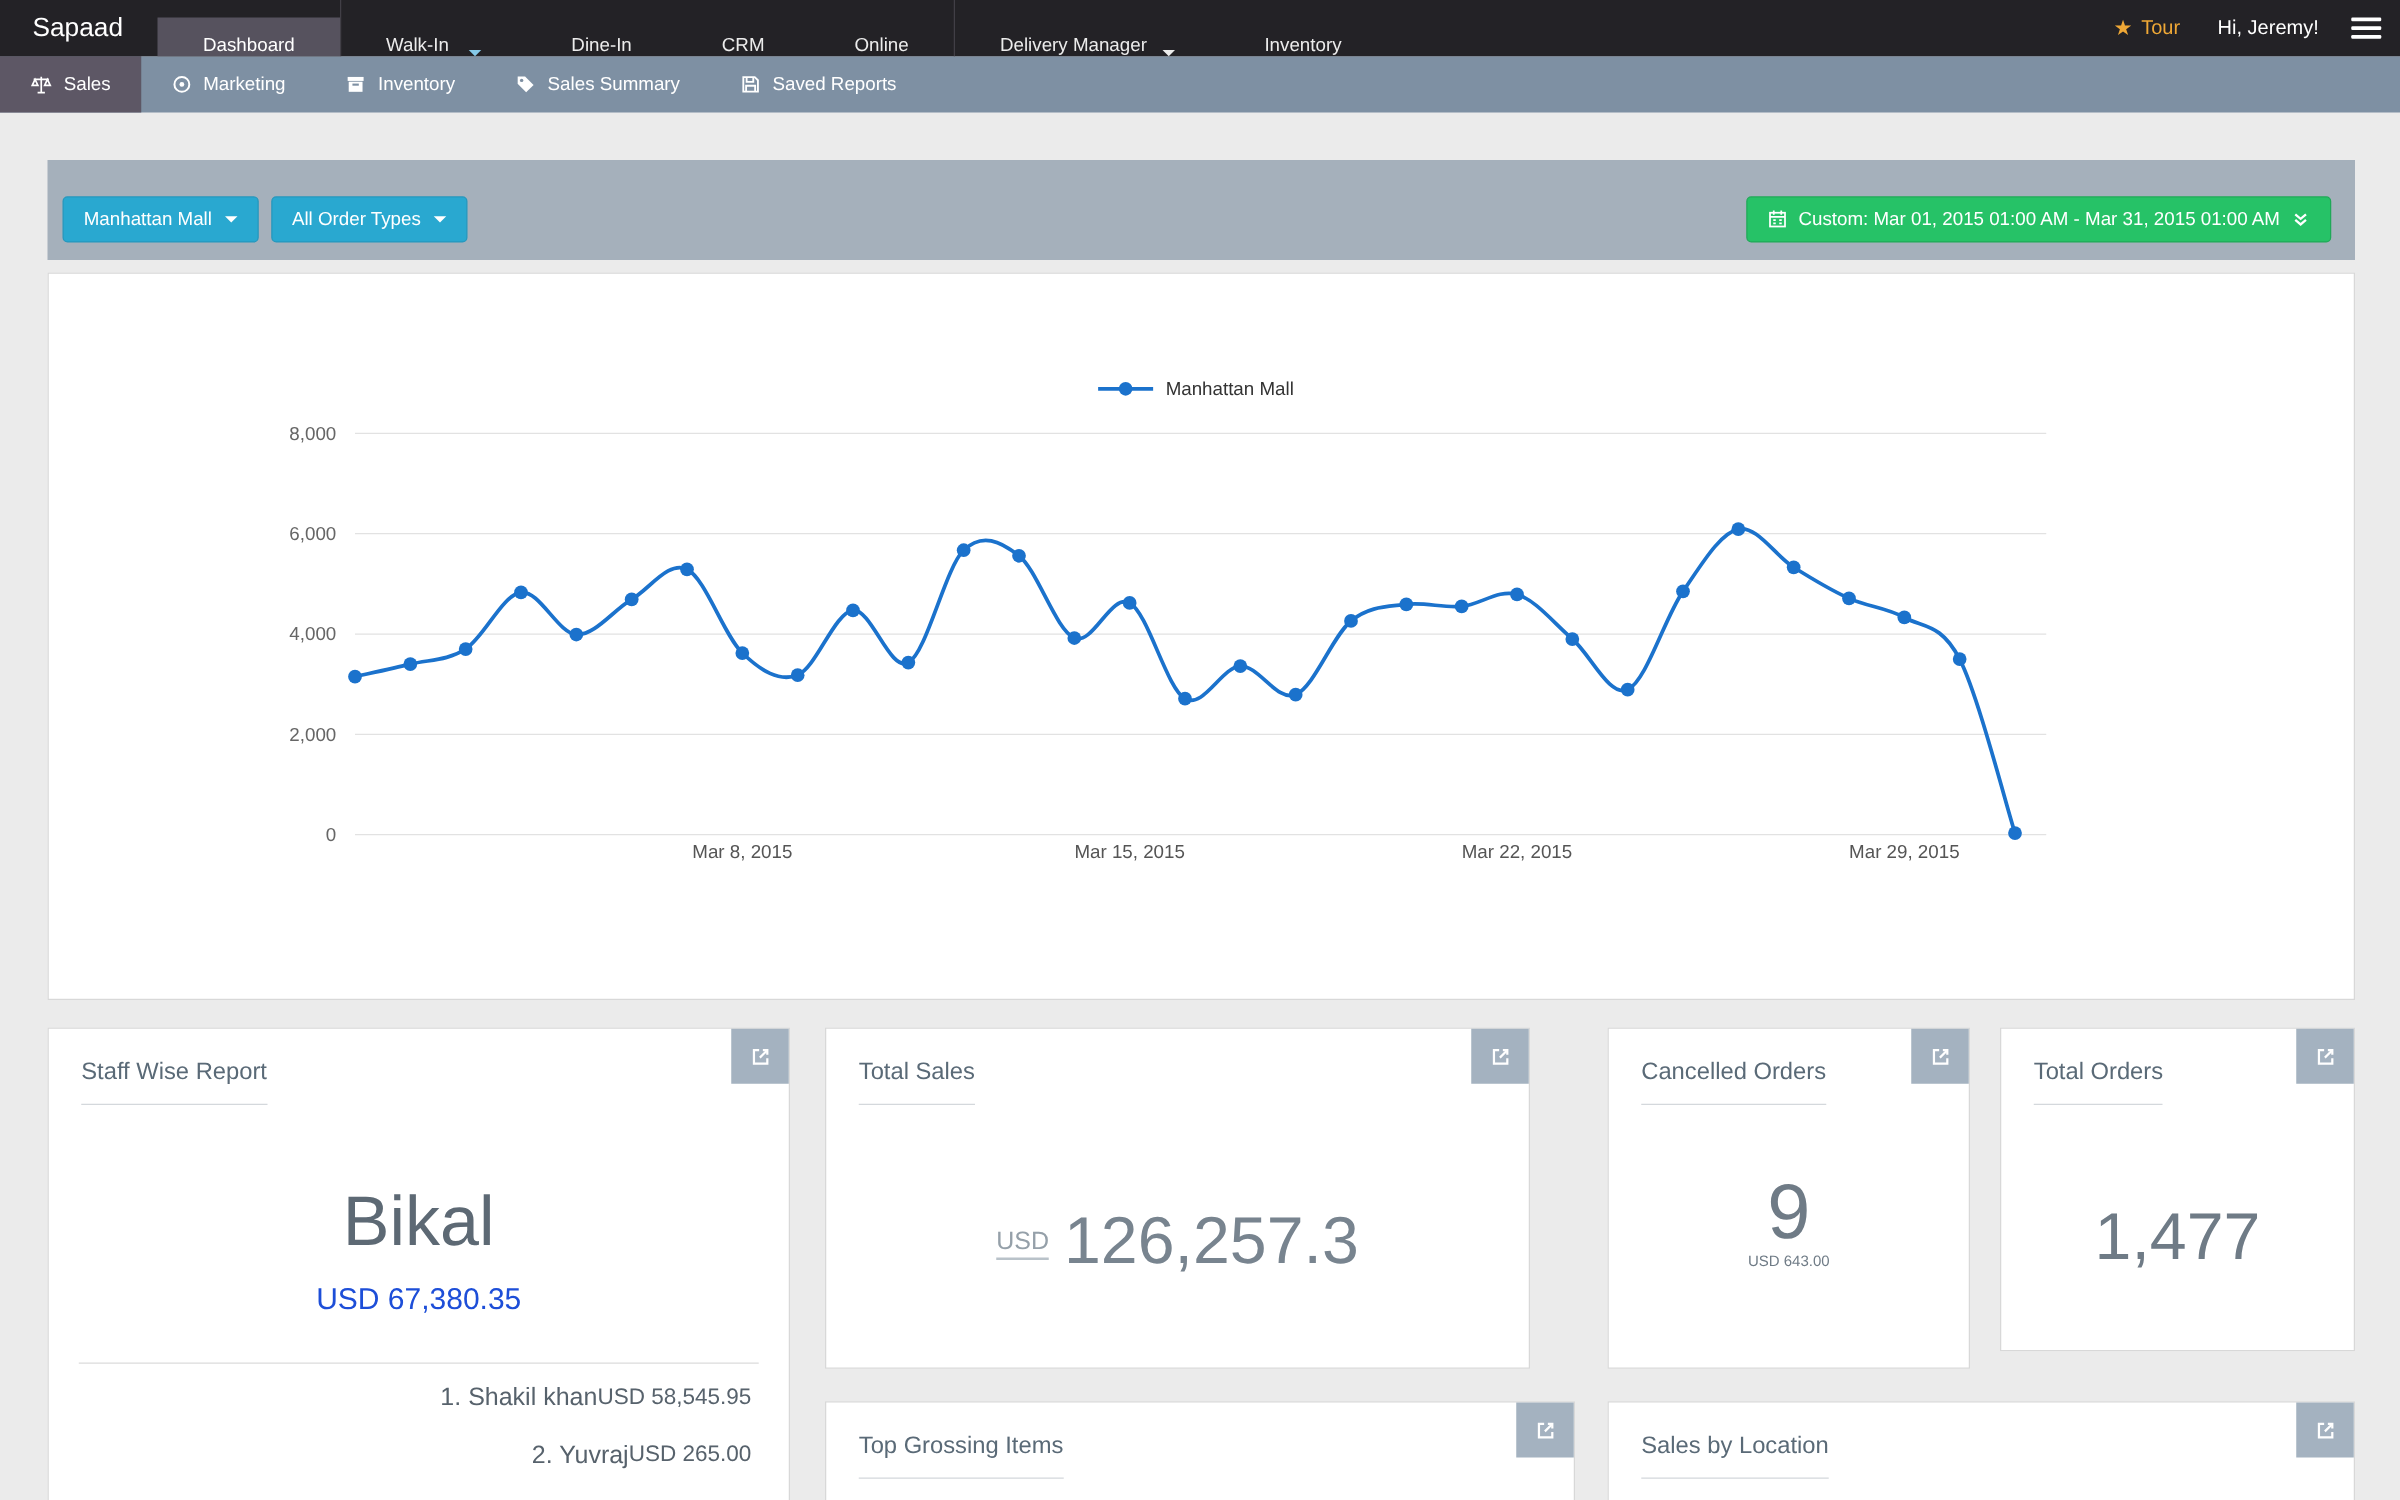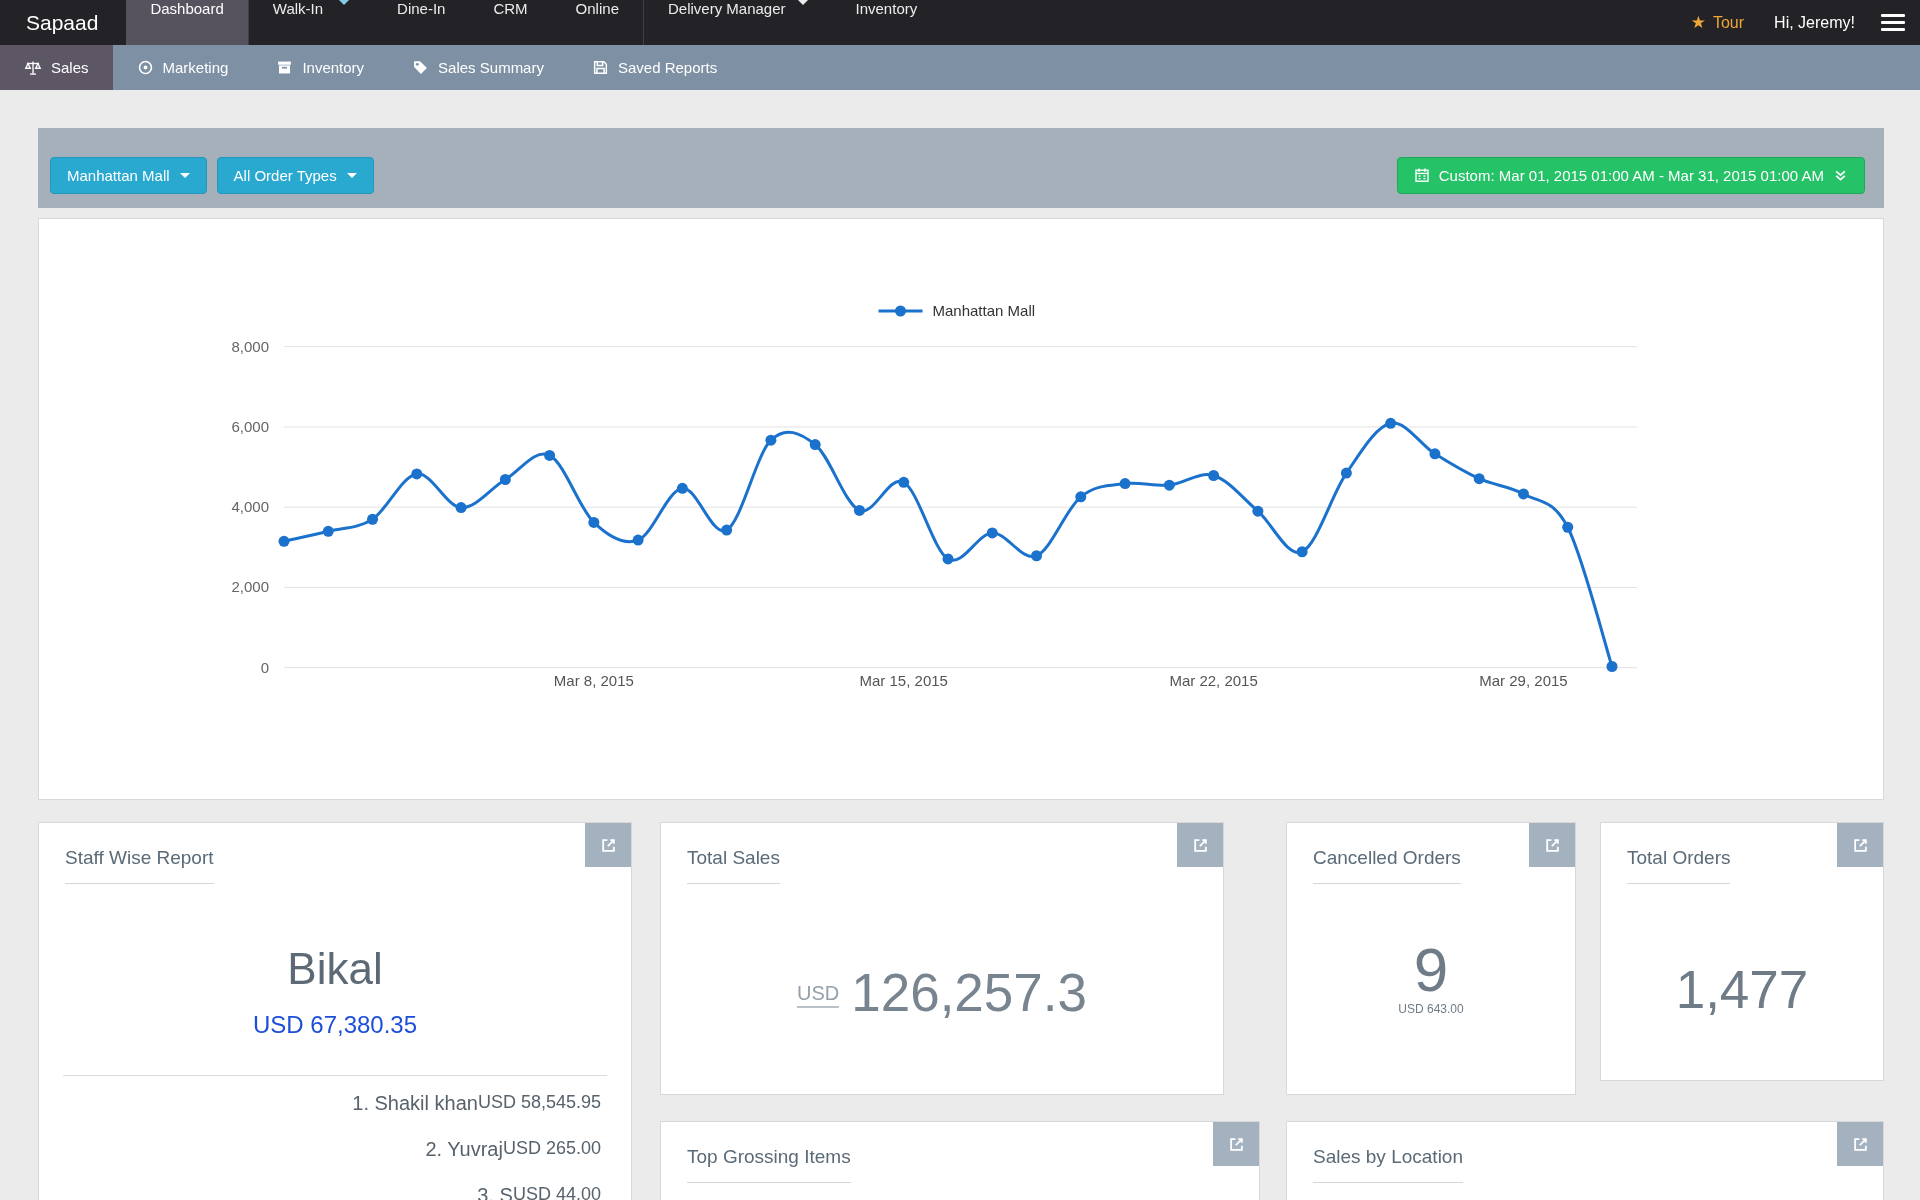--- a/index.html
+++ b/index.html
@@ -10,21 +10,21 @@
     position:relative;
     overflow:hidden;
     color:#333;
   }
   
   .topnav {
     height:45px; background:#232226; display:flex; align-items:stretch;
     color:#ececec; font-size:15px; position:relative; z-index:5;
   }
   .brand { display:flex; align-items:center; padding:0 28px 0 26px; font-size:21px; color:#fff; }
-  .nav-item { display:flex; align-items:flex-start; padding:0 24px; cursor:pointer; white-space:nowrap; }
+  .nav-item { display:flex; align-items:flex-end; padding:0 36px; cursor:pointer; white-space:nowrap;margin-top:14px; }
   .nav-item.active { background:#56525e; color:#fff; }
   .nav-divider { width:1px; background:#413f46; margin:0; }
   .caret { display:inline-block; width:0; height:0;
     border-left:5px solid transparent; border-right:5px solid transparent;
     border-top:5px solid currentColor; margin-left:12px; }
   .caret.blue { color:#85c9e8; margin-left:16px; }
   .topnav-right { margin-left:auto; display:flex; align-items:center; }
   .tour { color:#efa836; display:flex; align-items:center; gap:7px; font-size:16px; padding:0 14px; cursor:pointer; }
   .tour .star { font-size:17px; }
   .greeting { color:#fff; font-size:16px; padding:0 16px; }
@@ -62,21 +62,21 @@
   .popout {
     position:absolute; top:0; right:0; width:46px; height:44px; background:#a4b2c0;
     display:flex; align-items:center; justify-content:center; cursor:pointer;
   }
   .card-staff    { left:38px;   top:822px;  width:594px; height:420px; }
   .card-sales    { left:660px;  top:822px;  width:564px; height:273px; }
   .card-cancel   { left:1286px; top:822px;  width:290px; height:273px; }
   .card-orders   { left:1600px; top:822px;  width:284px; height:259px; }
   .card-grossing { left:660px;  top:1121px; width:600px; height:300px; }
   .card-location { left:1286px; top:1121px; width:598px; height:300px; }
-  .staff-name { text-align:center; font-size:44px; color:#5d6974; margin-top:60px; }
+  .staff-name { text-align:center; font-size:56px; color:#5d6974; margin-top:60px; }
   .staff-value { text-align:center; font-size:24px; color:#1d4ed8; margin-top:17px; }
   .staff-divider { border:none; border-top:1px solid #dcdcdc; margin:36px 24px 4px 24px; }
   .staff-row { display:flex; justify-content:flex-end; padding:12px 30px 11px 30px; }
   .staff-row .name { font-size:20px; color:#57626c; }
   .staff-row .val  { font-size:18px; color:#57626c; }
   .big-figure { position:absolute; left:0; right:0; text-align:center; color:#78848f; line-height:1; }
   .sales-figure { top:143px; font-size:53px; }
   .usd-prefix {
     display:inline-block; font-size:20px; color:#95a0a9; border-bottom:2px solid #b9c2c9;
     padding-bottom:3px; margin-right:12px; transform:translateY(-11px);

